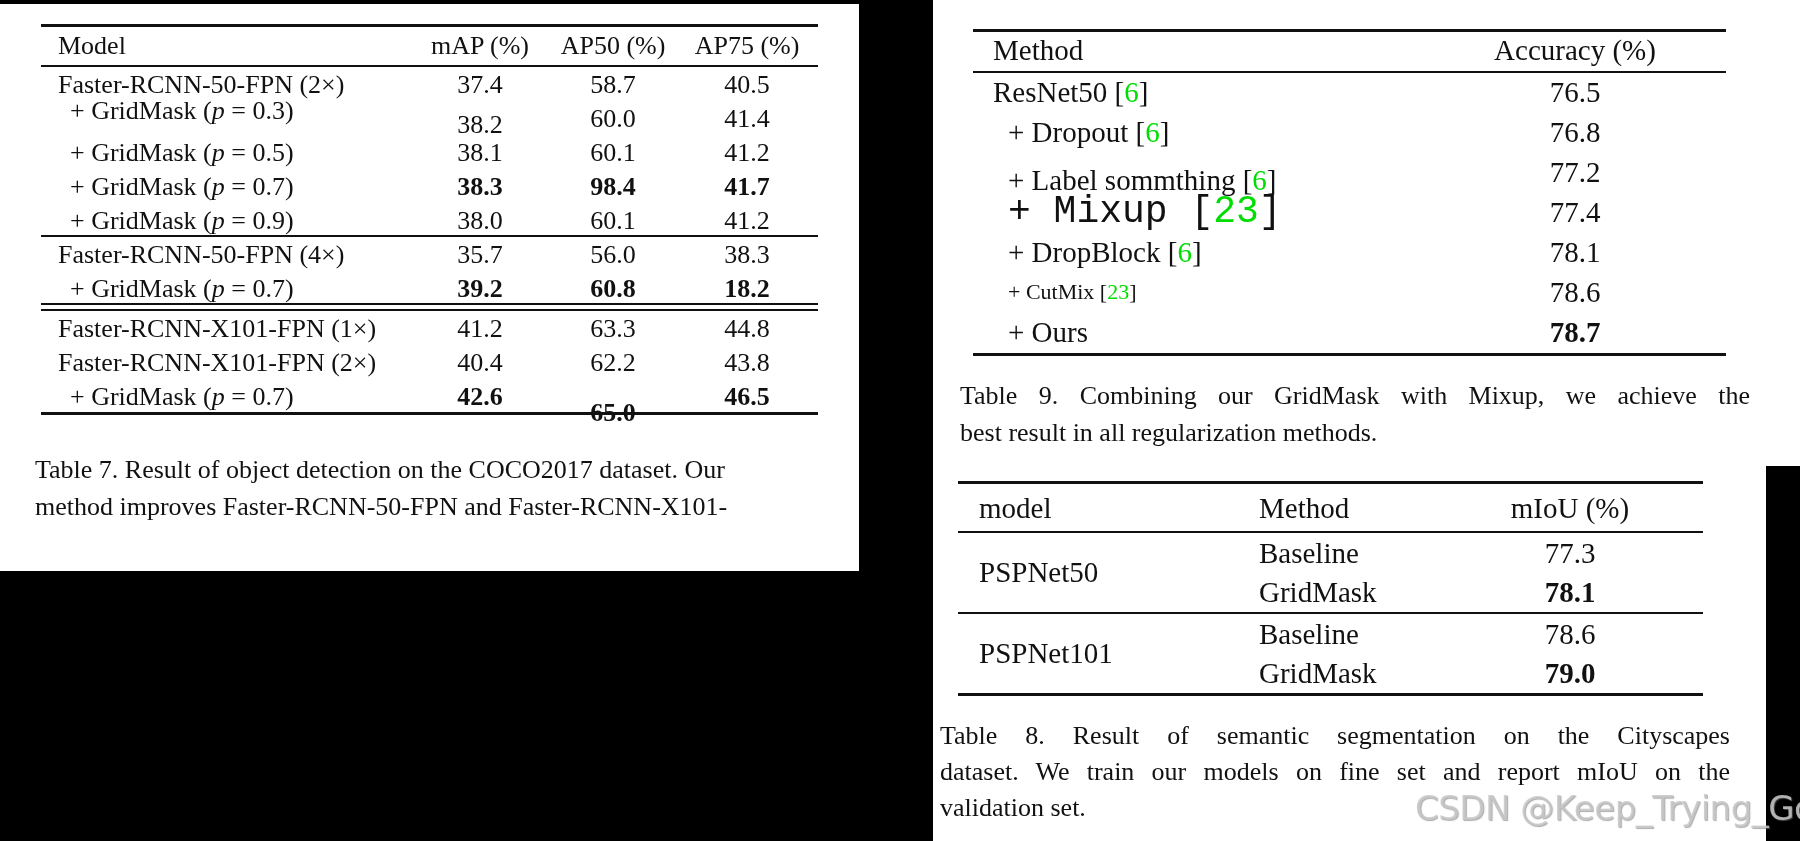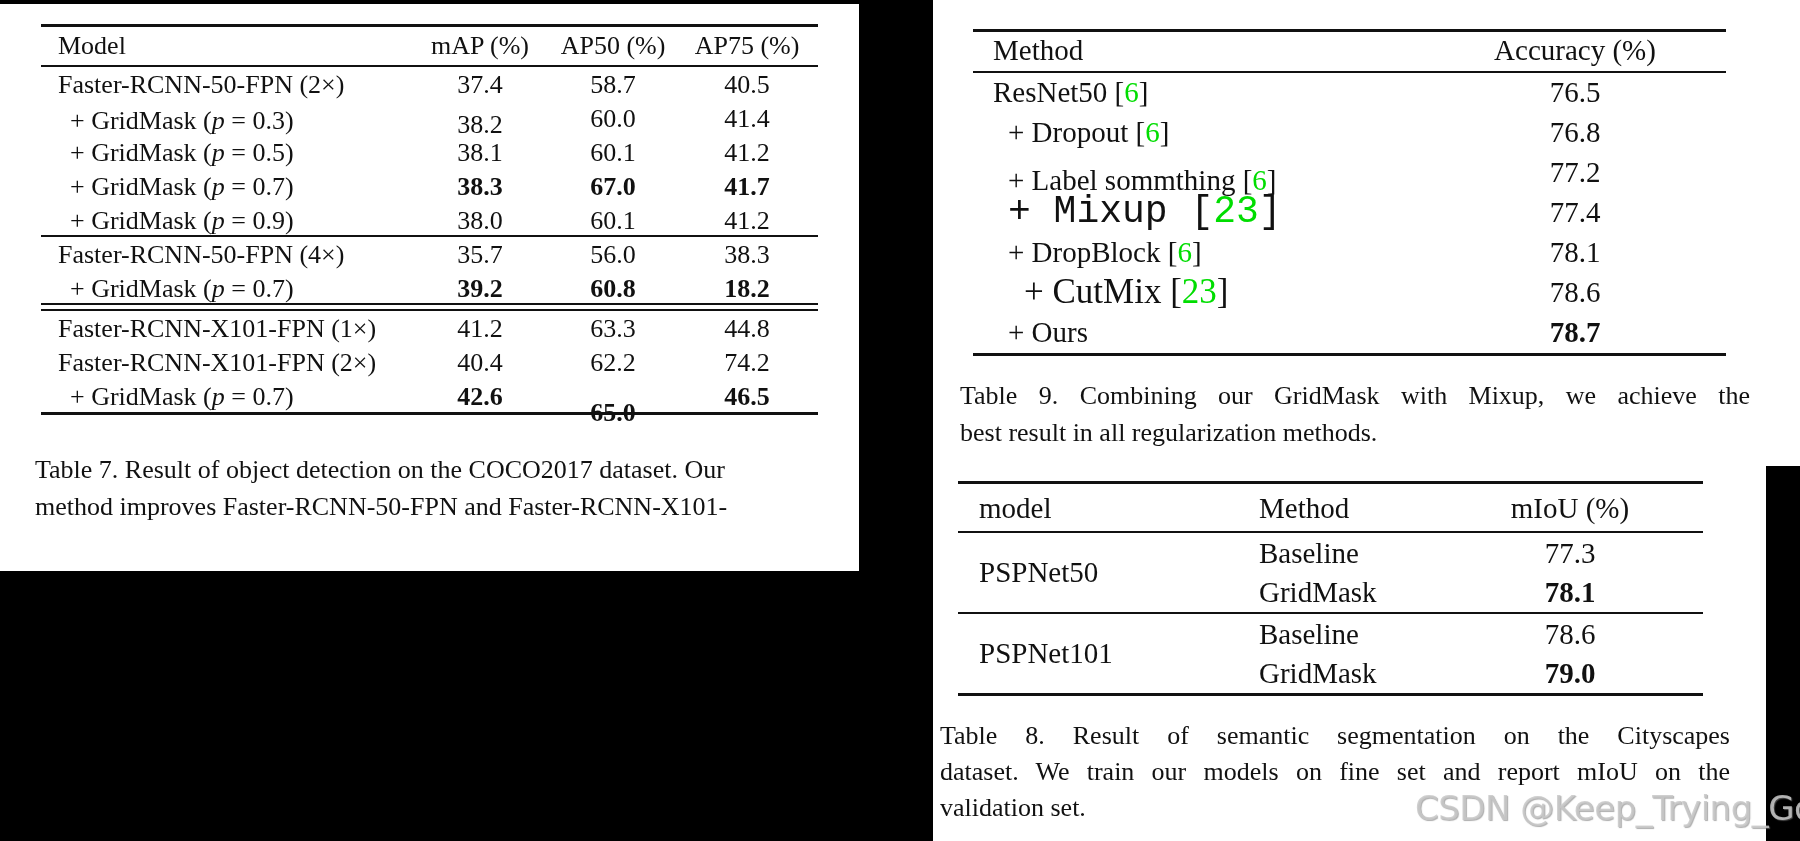--- a/index.html
+++ b/index.html
@@ -27,52 +27,52 @@
   <div class="cell c" style="left:420px;top:25px;width:120px;">mAP (%)</div>
   <div class="cell c" style="left:548px;top:25px;width:130px;">AP50 (%)</div>
   <div class="cell c" style="left:682px;top:25px;width:130px;">AP75 (%)</div>
   <div class="rule" style="left:41px;top:61px;width:777px;height:2px;"></div>
 
   <div id="t7rows">
       <div class="cell" style="left:58px;top:64px;">Faster-RCNN-50-FPN (2×)</div>
       <div class="cell c" style="left:420px;top:64px;width:120px;">37.4</div>
       <div class="cell c" style="left:548px;top:64px;width:130px;">58.7</div>
       <div class="cell c" style="left:682px;top:64px;width:130px;">40.5</div>
-      <div class="cell" style="left:70px;top:100px;">+ GridMask (<span class="it">p</span> = 0.3)</div>
+      <div class="cell" style="left:70px;top:90px;">+ GridMask (<span class="it">p</span> = 0.3)</div>
       <div class="cell c" style="left:420px;top:104px;width:120px;">38.2</div>
       <div class="cell c" style="left:548px;top:98px;width:130px;">60.0</div>
       <div class="cell c" style="left:682px;top:98px;width:130px;">41.4</div>
       <div class="cell" style="left:70px;top:132px;">+ GridMask (<span class="it">p</span> = 0.5)</div>
       <div class="cell c" style="left:420px;top:132px;width:120px;">38.1</div>
       <div class="cell c" style="left:548px;top:132px;width:130px;">60.1</div>
       <div class="cell c" style="left:682px;top:132px;width:130px;">41.2</div>
       <div class="cell" style="left:70px;top:166px;">+ GridMask (<span class="it">p</span> = 0.7)</div>
       <div class="cell c b" style="left:420px;top:166px;width:120px;">38.3</div>
-      <div class="cell c b" style="left:548px;top:166px;width:130px;">67.0</div>
+      <div class="cell c b" style="left:548px;top:166px;width:130px;">98.4</div>
       <div class="cell c b" style="left:682px;top:166px;width:130px;">41.7</div>
       <div class="cell" style="left:70px;top:200px;">+ GridMask (<span class="it">p</span> = 0.9)</div>
       <div class="cell c" style="left:420px;top:200px;width:120px;">38.0</div>
       <div class="cell c" style="left:548px;top:200px;width:130px;">60.1</div>
       <div class="cell c" style="left:682px;top:200px;width:130px;">41.2</div>
       <div class="cell" style="left:58px;top:234px;">Faster-RCNN-50-FPN (4×)</div>
       <div class="cell c" style="left:420px;top:234px;width:120px;">35.7</div>
       <div class="cell c" style="left:548px;top:234px;width:130px;">56.0</div>
       <div class="cell c" style="left:682px;top:234px;width:130px;">38.3</div>
       <div class="cell" style="left:70px;top:268px;">+ GridMask (<span class="it">p</span> = 0.7)</div>
       <div class="cell c b" style="left:420px;top:268px;width:120px;">39.2</div>
       <div class="cell c b" style="left:548px;top:268px;width:130px;">60.8</div>
       <div class="cell c b" style="left:682px;top:268px;width:130px;">18.2</div>
       <div class="cell" style="left:58px;top:308px;">Faster-RCNN-X101-FPN (1×)</div>
       <div class="cell c" style="left:420px;top:308px;width:120px;">41.2</div>
       <div class="cell c" style="left:548px;top:308px;width:130px;">63.3</div>
       <div class="cell c" style="left:682px;top:308px;width:130px;">44.8</div>
       <div class="cell" style="left:58px;top:342px;">Faster-RCNN-X101-FPN (2×)</div>
       <div class="cell c" style="left:420px;top:342px;width:120px;">40.4</div>
       <div class="cell c" style="left:548px;top:342px;width:130px;">62.2</div>
-      <div class="cell c" style="left:682px;top:342px;width:130px;">74.2</div>
+      <div class="cell c" style="left:682px;top:342px;width:130px;">43.8</div>
       <div class="cell" style="left:70px;top:376px;">+ GridMask (<span class="it">p</span> = 0.7)</div>
       <div class="cell c b" style="left:420px;top:376px;width:120px;">42.6</div>
       <div class="cell c b" style="left:548px;top:392px;width:130px;">65.0</div>
       <div class="cell c b" style="left:682px;top:376px;width:130px;">46.5</div>
     </div>
 
   <div class="rule" style="left:41px;top:231px;width:777px;height:2px;"></div>
   <div class="rule" style="left:41px;top:299px;width:777px;height:2px;"></div>
   <div class="rule" style="left:41px;top:305px;width:777px;height:2px;"></div>
   <div class="rule" style="left:41px;top:408px;width:777px;height:3px;"></div>
@@ -92,21 +92,21 @@
     <div class="cell" style="left:993px;top:72px;font-size:29px;line-height:40px;">ResNet50 [<span class="cite">6</span>]</div>
     <div class="cell c" style="left:1470px;top:72px;width:210px;font-size:29px;line-height:40px;">76.5</div>
     <div class="cell" style="left:1008px;top:112px;font-size:29px;line-height:40px;">+ Dropout [<span class="cite">6</span>]</div>
     <div class="cell c" style="left:1470px;top:112px;width:210px;font-size:29px;line-height:40px;">76.8</div>
     <div class="cell" style="left:1008px;top:152px;font-size:29px;line-height:40px;margin-top:8px;">+ Label sommthing [<span class="cite">6</span>]</div>
     <div class="cell c" style="left:1470px;top:152px;width:210px;font-size:29px;line-height:40px;">77.2</div>
     <div class="cell" style="left:1008px;top:192px;font-size:38px;line-height:40px;font-family:Liberation Mono, monospace;">+ Mixup [<span class="cite">23</span>]</div>
     <div class="cell c" style="left:1470px;top:192px;width:210px;font-size:29px;line-height:40px;">77.4</div>
     <div class="cell" style="left:1008px;top:232px;font-size:29px;line-height:40px;">+ DropBlock [<span class="cite">6</span>]</div>
     <div class="cell c" style="left:1470px;top:232px;width:210px;font-size:29px;line-height:40px;">78.1</div>
-    <div class="cell" style="left:1008px;top:272px;font-size:35px;line-height:40px;margin-left:16px;">+ CutMix [<span class="cite">23</span>]</div>
+    <div class="cell" style="left:1008px;top:272px;font-size:22px;line-height:40px;">+ CutMix [<span class="cite">23</span>]</div>
     <div class="cell c" style="left:1470px;top:272px;width:210px;font-size:29px;line-height:40px;">78.6</div>
     <div class="cell" style="left:1008px;top:312px;font-size:29px;line-height:40px;">+ Ours</div>
     <div class="cell c b" style="left:1470px;top:312px;width:210px;font-size:29px;line-height:40px;">78.7</div>
   </div>
 <div class="rule" style="left:973px;top:353px;width:753px;height:3px;"></div>
 
 <div class="caption just" style="left:960px;top:377px;width:790px;">Table 9. Combining our GridMask with Mixup, we achieve the</div>
 <div class="caption" style="left:960px;top:414px;">best result in all regularization methods.</div>
 
 <div class="rule" style="left:958px;top:481px;width:745px;height:3px;"></div>

